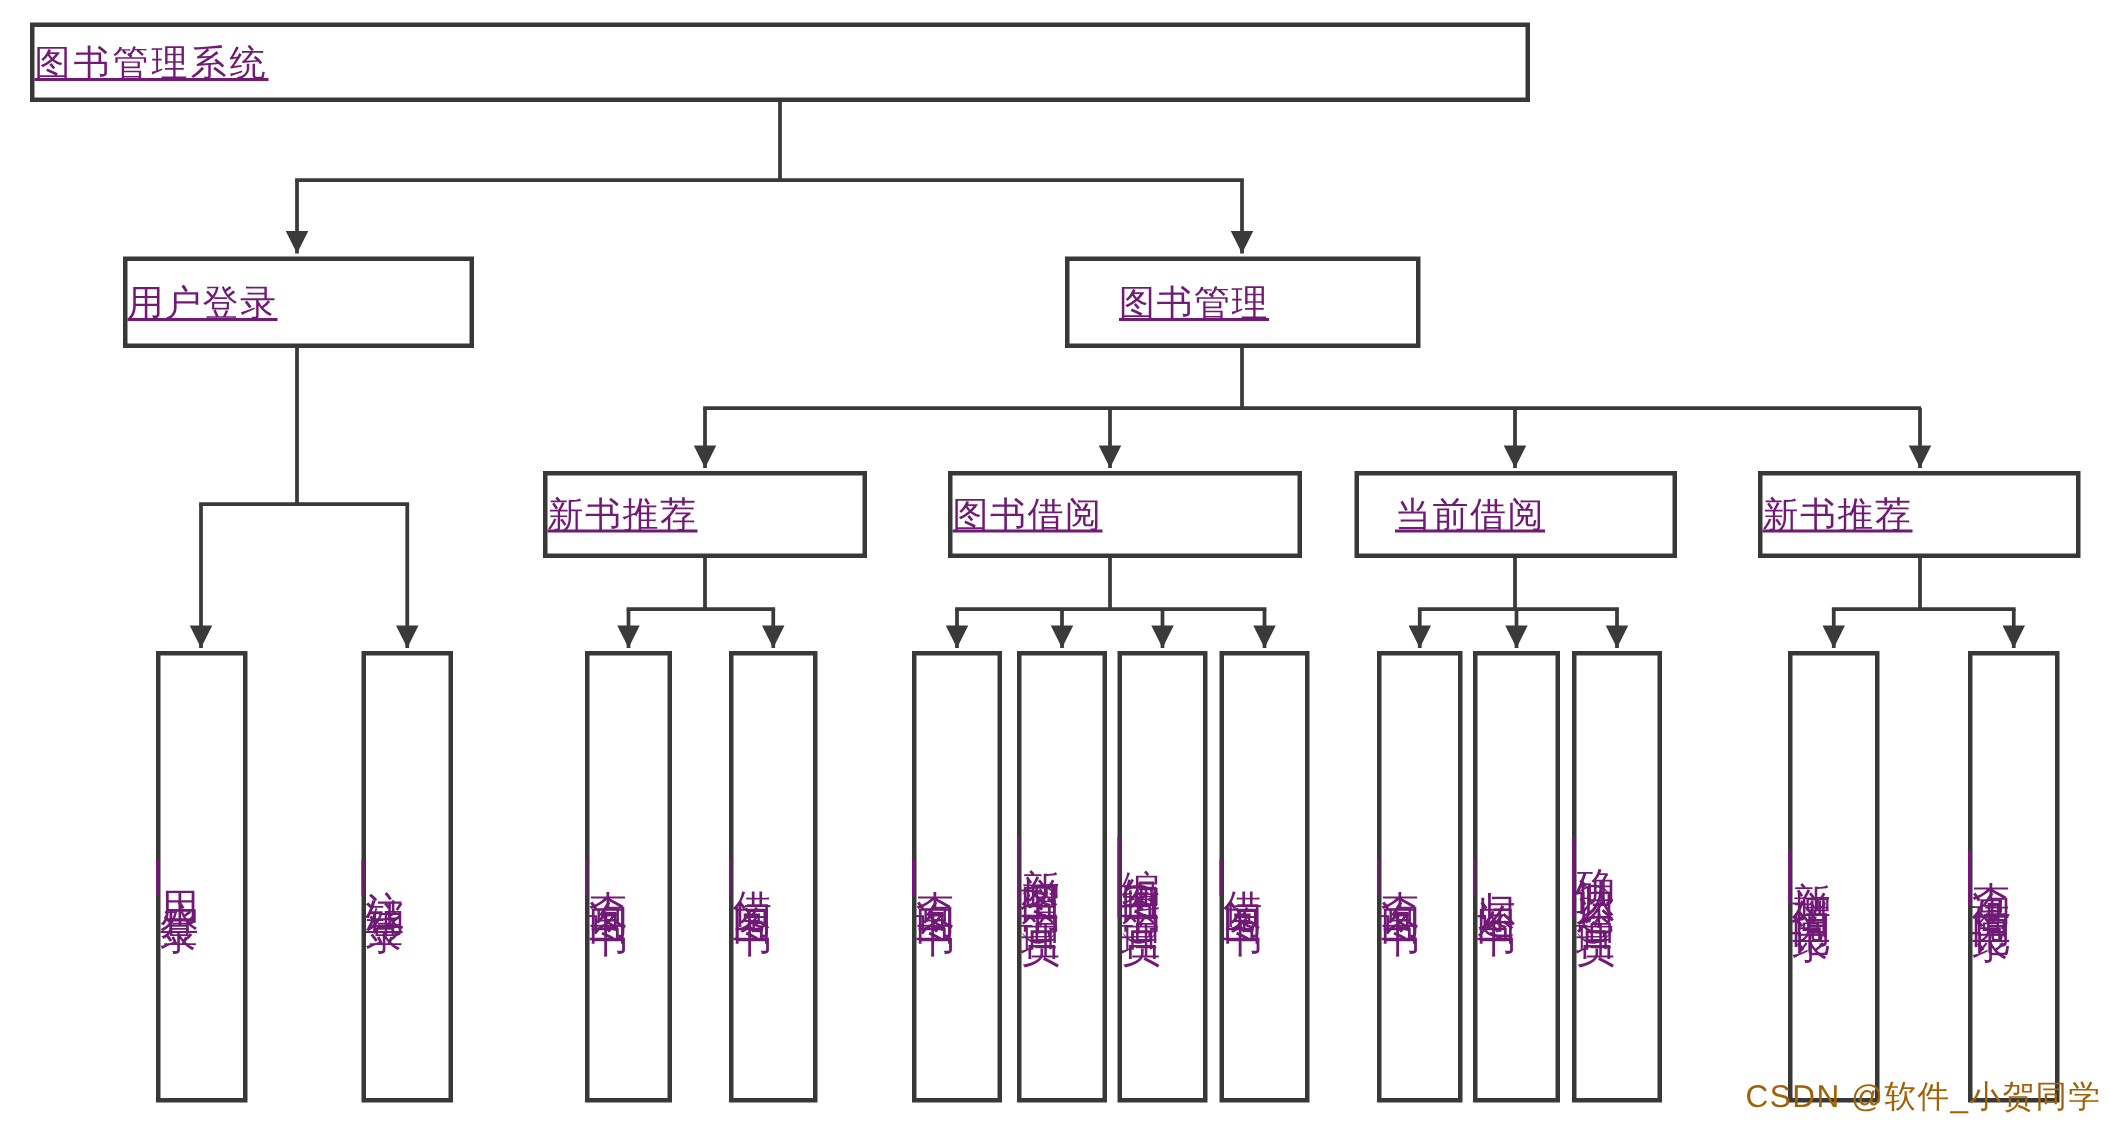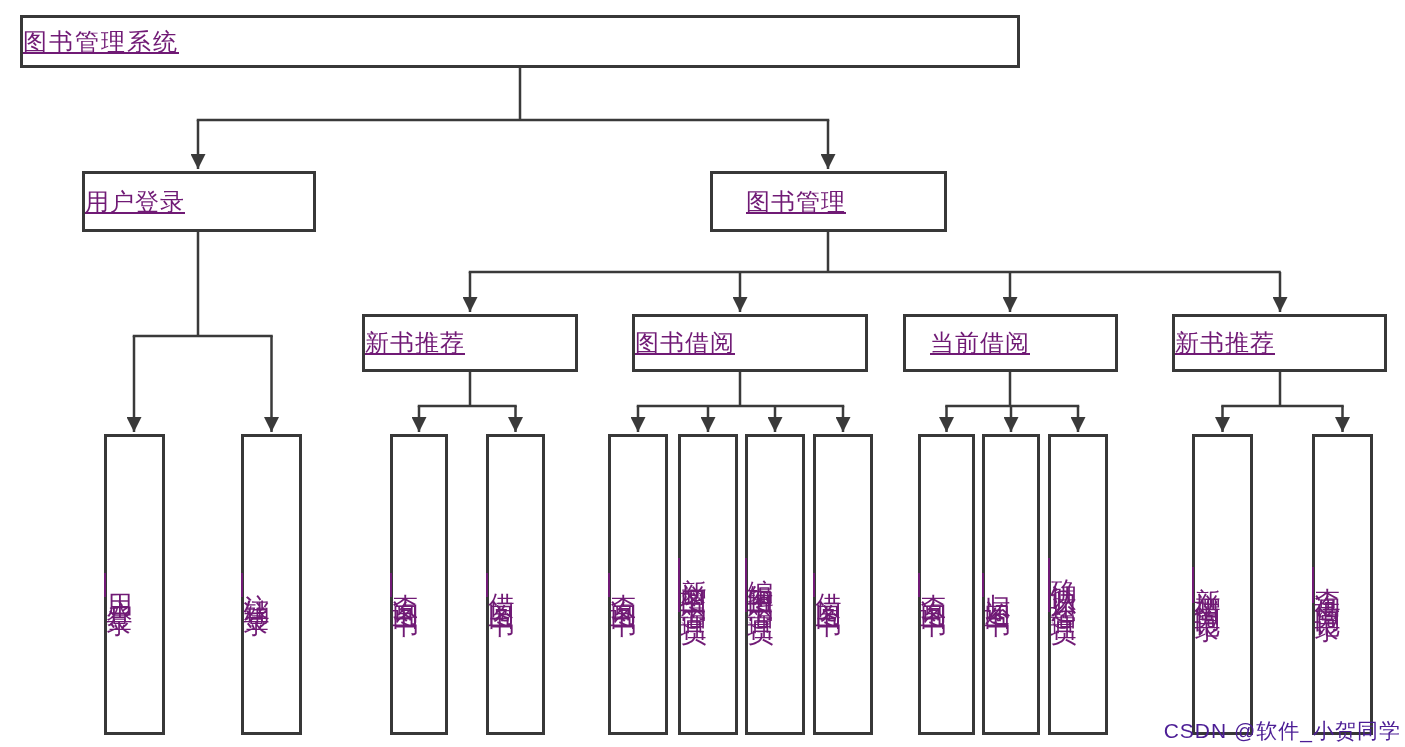--- a/index.html
+++ b/index.html
@@ -30,21 +30,21 @@
     text-orientation: mixed;
     font-size: 26px;
     line-height: 1;
     letter-spacing: 6px;
   }
   #watermark {
     position: absolute;
     right: 4px;
     bottom: 2px;
     font-size: 21px;
-    color: #4c1d95;
+    color: #a16207;
     letter-spacing: 1px;
     white-space: nowrap;
   }
 </style>
 </head>
 <body>
 
 <div id="canvas">
 
   <svg id="wires" viewBox="0 0 1405 747" xmlns="http://www.w3.org/2000/svg">

